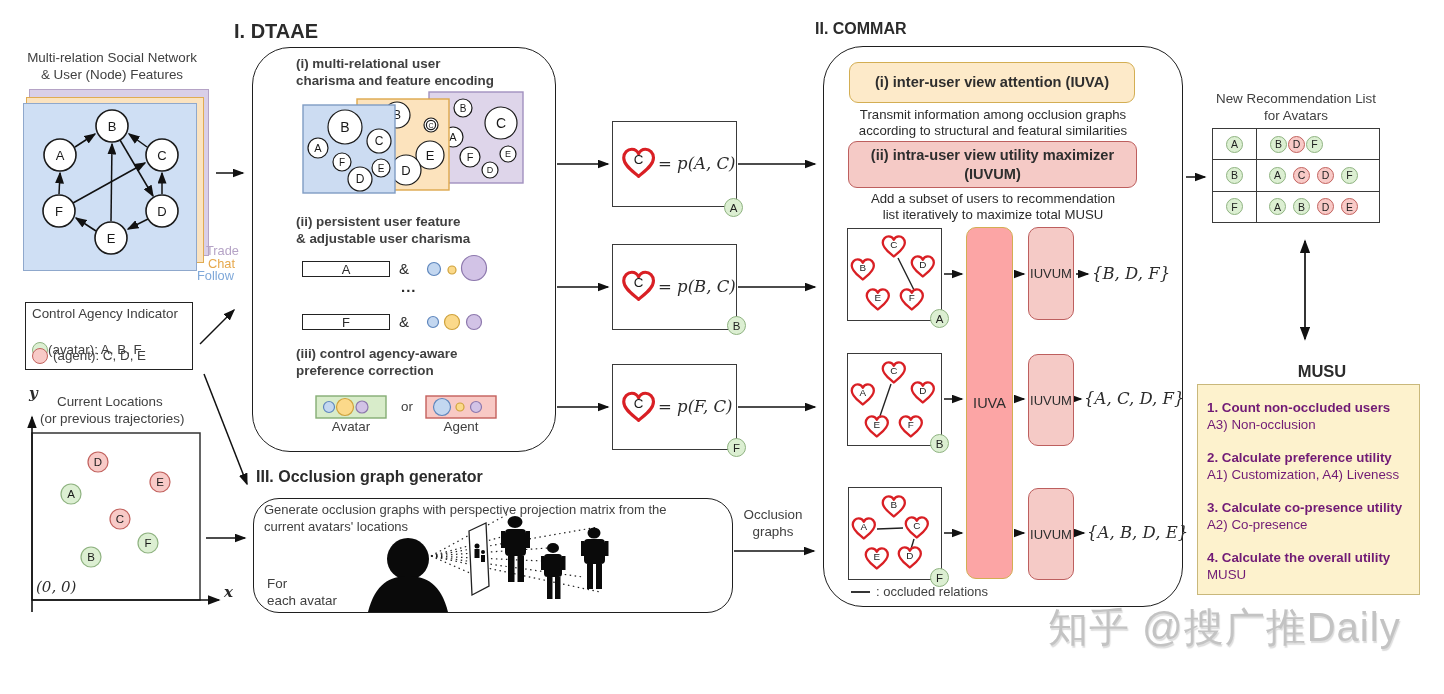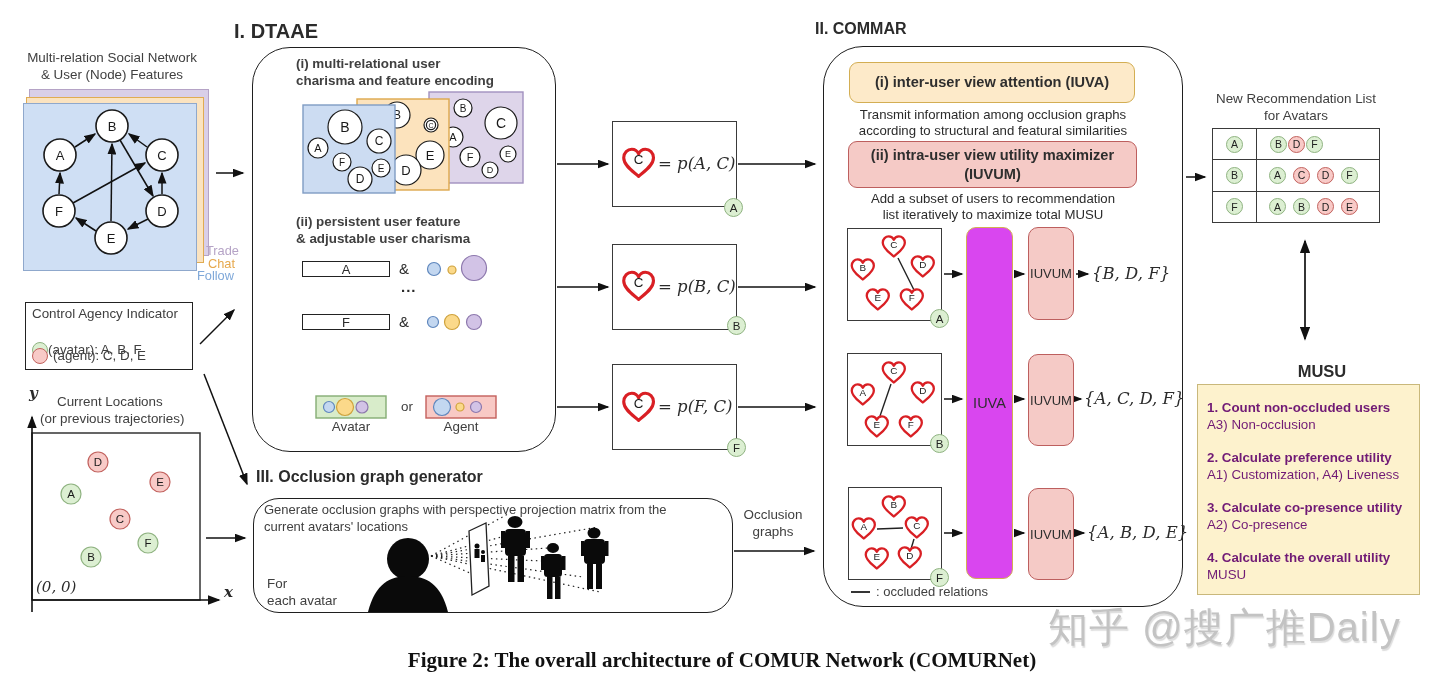--- a/index.html
+++ b/index.html
@@ -14,21 +14,21 @@
   .panel{position:absolute;border:1.6px solid #1f1f1f;border-radius:38px;background:#fff;z-index:1}
   .box{position:absolute;border:1.5px solid #3a3a3a;background:#fff;z-index:1}
   .sq{position:absolute;z-index:1}
   #overlay{position:absolute;left:0;top:0;z-index:2}
   .z3{z-index:3}.z4{z-index:4}
   .hdr{position:absolute;display:flex;flex-direction:column;align-items:center;justify-content:center;
        border-radius:9px;z-index:3;font-weight:bold;font-size:14.6px;color:#2e2e2e;text-align:center;line-height:18.5px}
   .hdr.orange{background:#fdeac9;border:1.8px solid #d3ae53}
   .hdr.pink{background:#f5cac6;border:1.8px solid #bd5f5e}
   .tallbox{position:absolute;border-radius:10px;z-index:3;display:flex;align-items:center;justify-content:center;font-size:14.5px;color:#2e2e2e}
-  .tallbox.orange{background:#d946ef;border:1.8px solid #d3ae53}
+  .tallbox.orange{background:#fca5a5;border:1.8px solid #d3ae53}
   .tallbox.pink{background:#f5cac6;border:1.5px solid #bd5f5e}
   .badge{position:absolute;width:19px;height:19px;border-radius:50%;display:flex;align-items:center;justify-content:center;
          font-size:11.5px;z-index:4;color:#222;background:#dcefd2;border:1px solid #8fb381}
   .frect{position:absolute;border:1.4px solid #222;background:#fff;z-index:3;display:flex;align-items:center;justify-content:center;font-size:13px}
   .rtable{position:absolute;left:1212px;top:128px;width:168px;height:95px;border:1.5px solid #3a3a3a;z-index:3;display:flex;flex-direction:column;background:#fff}
   .rrow{flex:1;display:flex;border-bottom:1.5px solid #3a3a3a;min-height:0}
   .rrow:last-child{border-bottom:none}
   .rcl{width:44px;display:flex;align-items:center;justify-content:center;border-right:1.5px solid #3a3a3a}
   .rcr{flex:1;display:flex;align-items:center;padding-left:12px}
   .bdg{width:17px;height:17px;border-radius:50%;display:inline-flex;align-items:center;justify-content:center;
@@ -379,20 +379,24 @@
   </div>
   <div class="frect" style="left:302px;top:261px;width:88px;height:16px">
       <span>A</span>
     </div>
   <div class="abs z3" style="left:399px;top:260px;font-size:15px">&amp;</div>
   <div class="abs b z3" style="left:401px;top:278px;font-size:15px;letter-spacing:1px">...</div>
   <div class="frect" style="left:302px;top:314px;width:88px;height:16px">
       <span>F</span>
     </div>
   <div class="abs z3" style="left:399px;top:313px;font-size:15px">&amp;</div>
+  <div class="abs t b z3" style="left:296px;top:346px">
+    <div>(iii) control agency-aware</div>
+    <div>preference correction</div>
+  </div>
   <div class="abs t z3" style="left:401px;top:399px">or</div>
   <div class="abs t c z3" style="left:317px;top:419px;width:68px">Avatar</div>
   <div class="abs t c z3" style="left:427px;top:419px;width:68px">Agent</div>
 
   <div class="abs math z4" style="left:658px;top:154px;font-size:16.5px">= p(A, C)</div>
   <div class="abs math z4" style="left:658px;top:277px;font-size:16.5px">= p(B, C)</div>
   <div class="abs math z4" style="left:658px;top:397px;font-size:16.5px">= p(F, C)</div>
   <div class="badge" style="left:724px;top:198px">A</div>
   <div class="badge" style="left:727px;top:316px">B</div>
   <div class="badge" style="left:727px;top:438px">F</div>
@@ -503,15 +507,14 @@
       <span class="b">3. Calculate co-presence utility</span>
       <span>A2) Co-presence</span>
     </div>
     <div class="mitem">
       <span class="b">4. Calculate the overall utility</span>
       <span>MUSU</span>
     </div>
   </div>
 
   <div class="wm">知乎 @搜广推Daily</div>
-  <div class="caption">Figure 2: The overall architecture of COMUR Network (COMURNet)</div>
 
 </div>
 
 </body></html>

